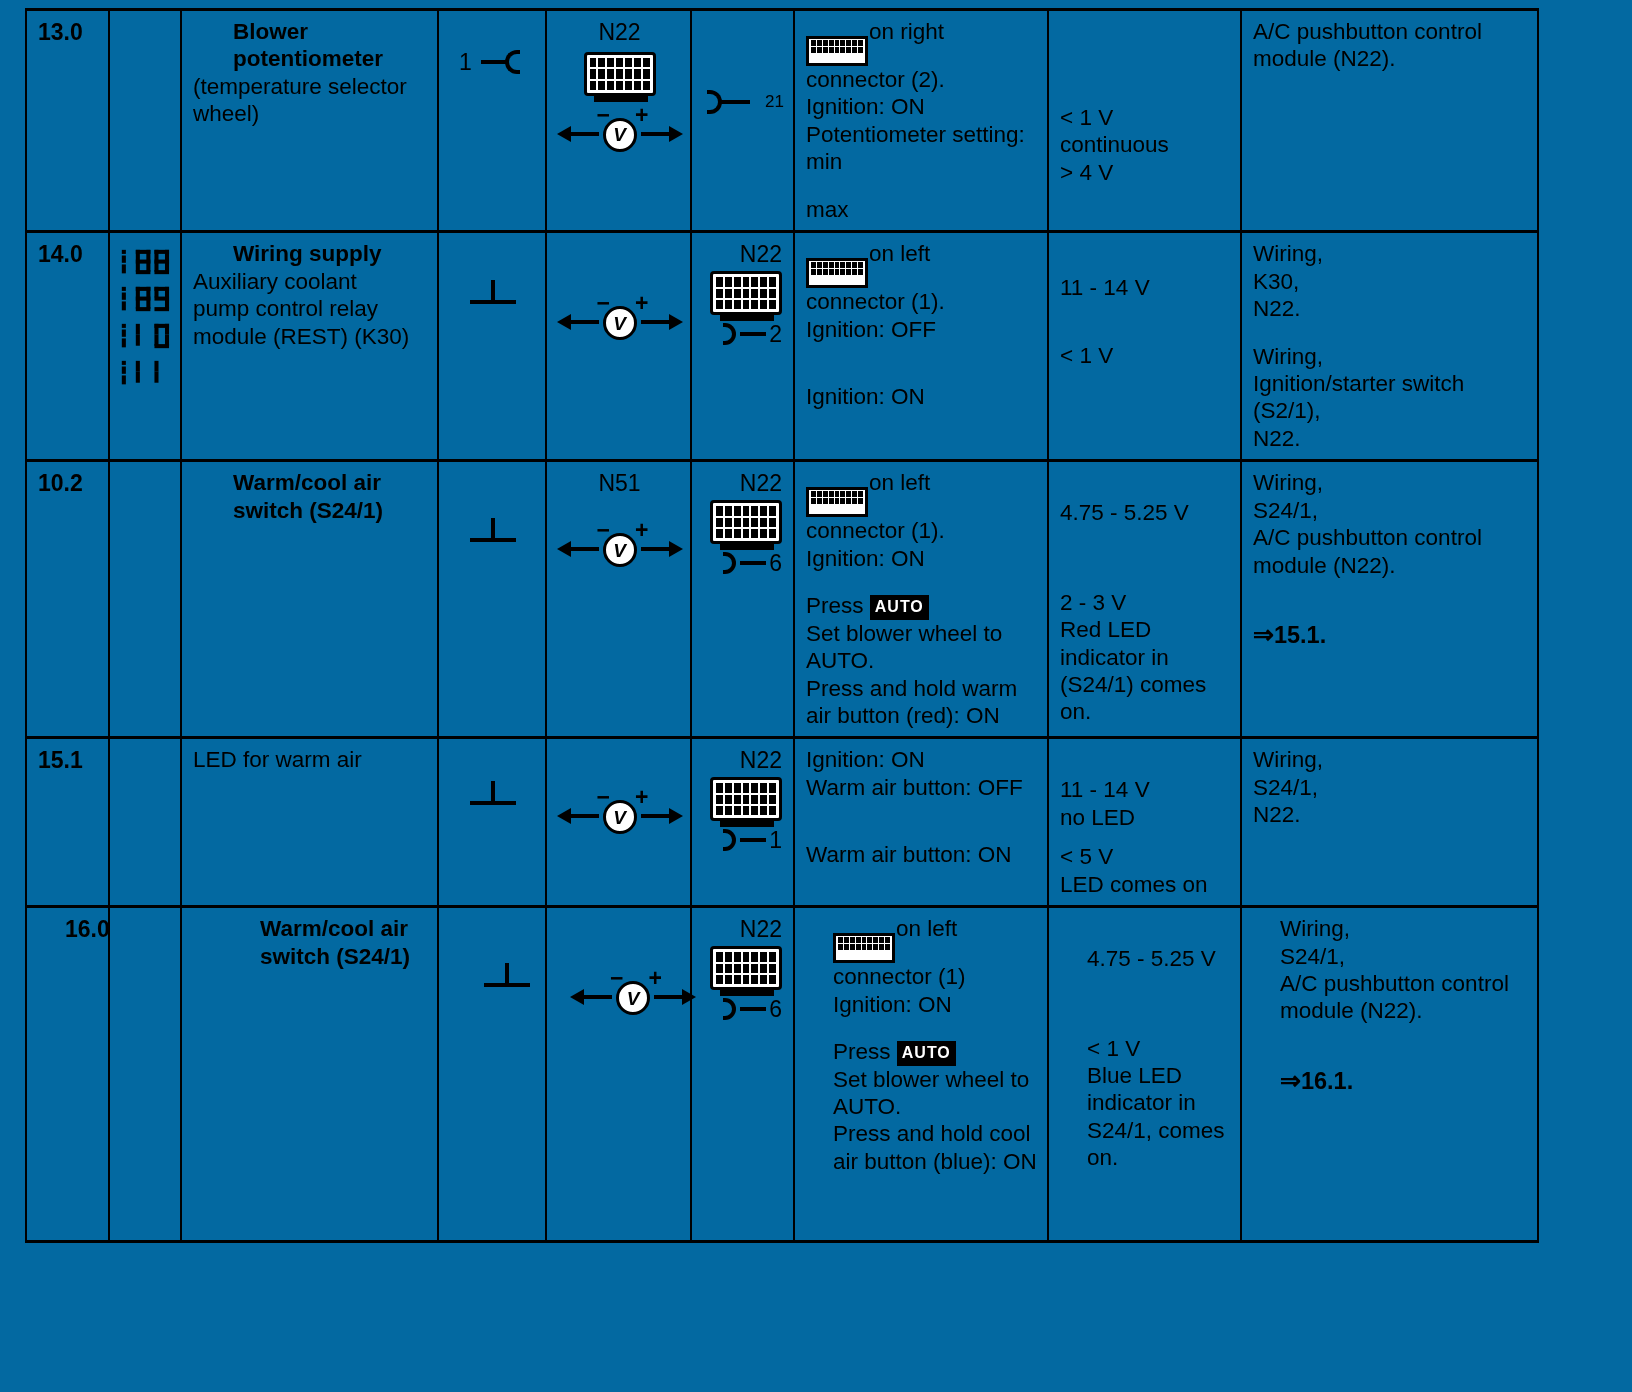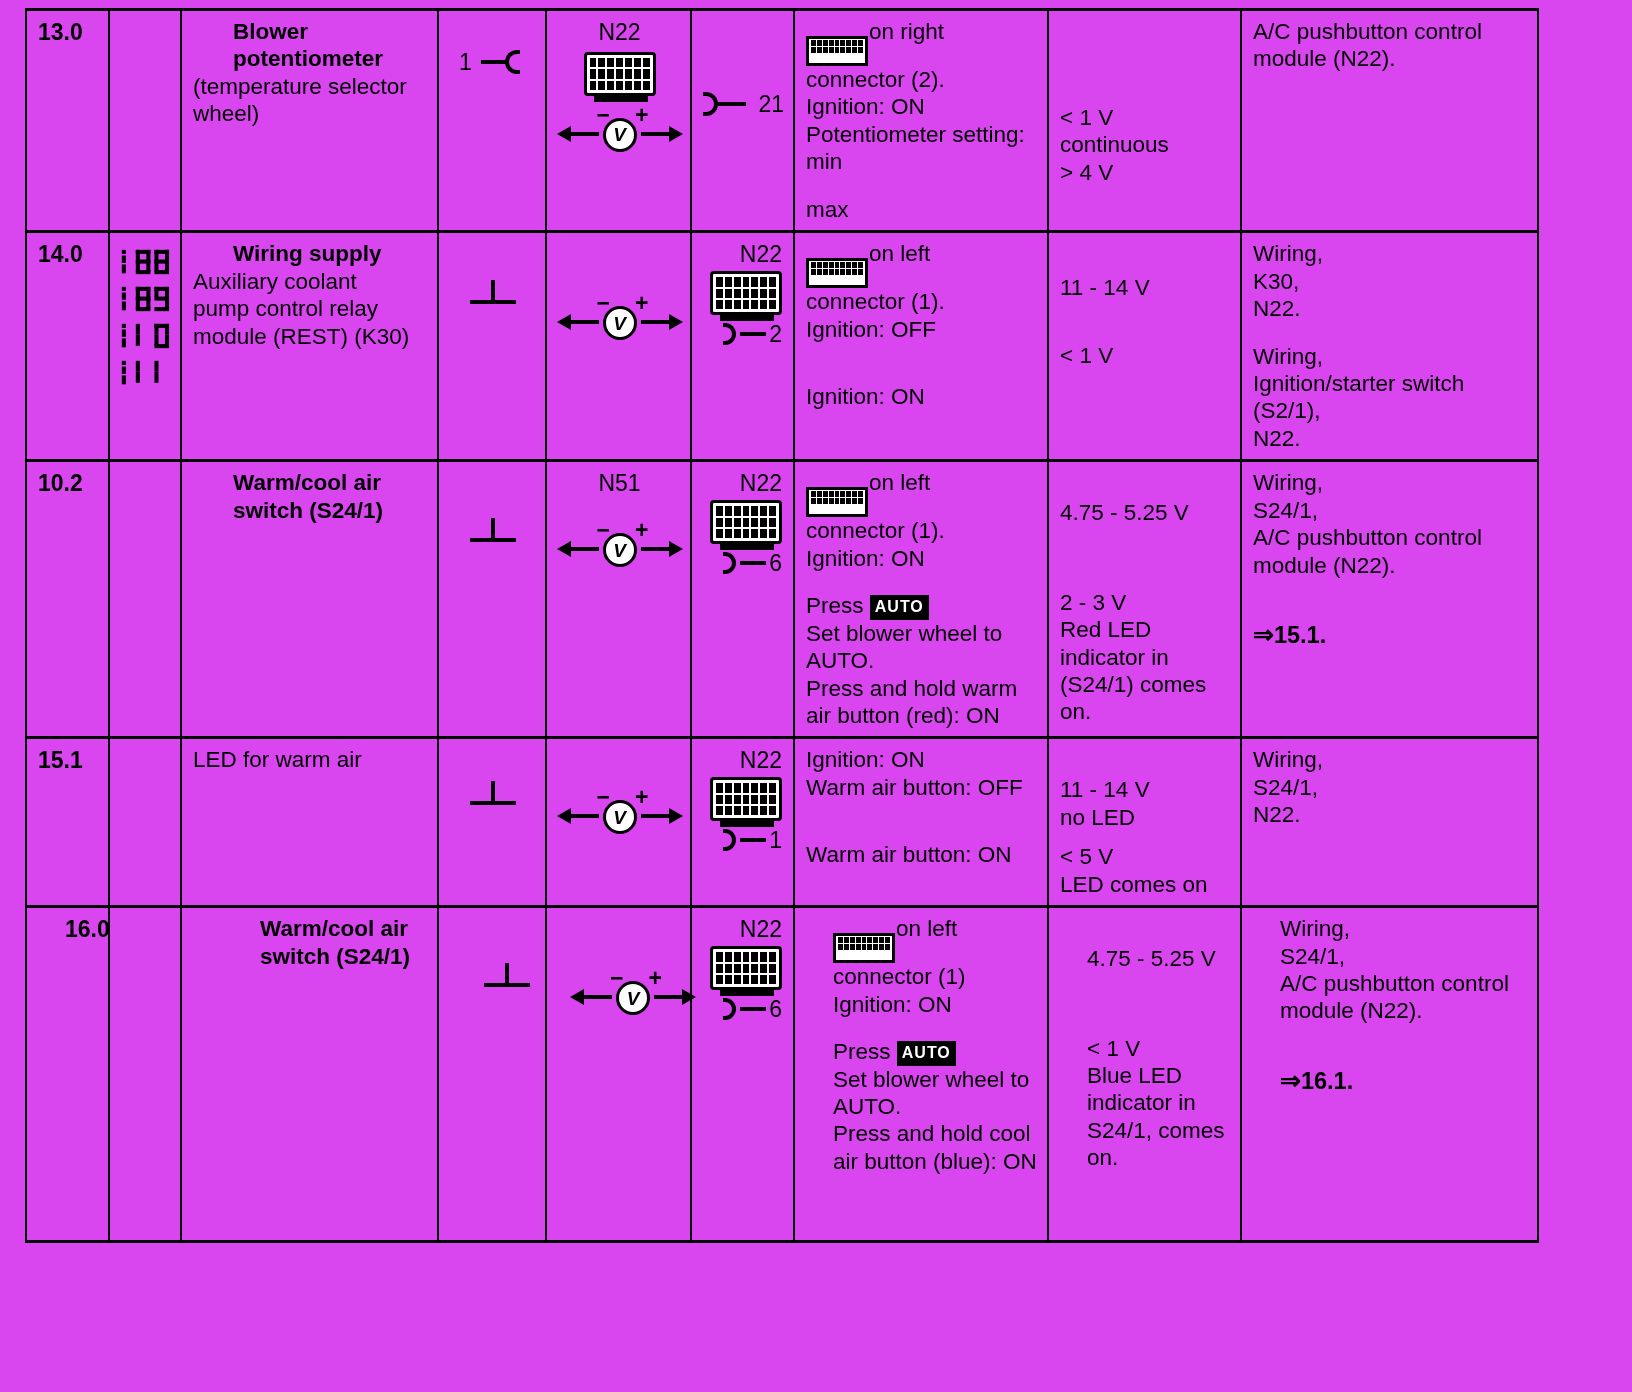--- a/index.html
+++ b/index.html
@@ -13,21 +13,21 @@
     height: 1392px;
     font-family: "Liberation Sans", sans-serif;
     color: #000000;
     overflow: hidden;
   }
 
   .sheet {
     position: relative;
     width: 1632px;
     height: 1392px;
-    background: #d946ef;
+    background: #0369a1;
   }
 
   
   table.diag {
     position: absolute;
     left: 25px;
     top: 8px;
     width: 1512px;
     border-collapse: collapse;
     table-layout: fixed;
@@ -313,21 +313,21 @@
     width: 15px; height: 24px;
     border: 4px solid #000;
     border-left: 0;
     border-radius: 0 12px 12px 0;
     box-sizing: border-box;
   }
   .probe-hook2 .w {
     position: absolute; left: 13px; top: 10px;
     width: 30px; height: 4px; background: #000;
   }
-  .probe21 { display:flex; align-items:center; justify-content:flex-end; font-size:23px; }
+  .probe21 { display:flex; align-items:center; justify-content:flex-end; font-size:17px; }
 </style>
 </head>
 <body>
 
 <div class="sheet">
 
 <table class="diag">
   <colgroup>
     <col class="c-step">
         <col class="c-code">

